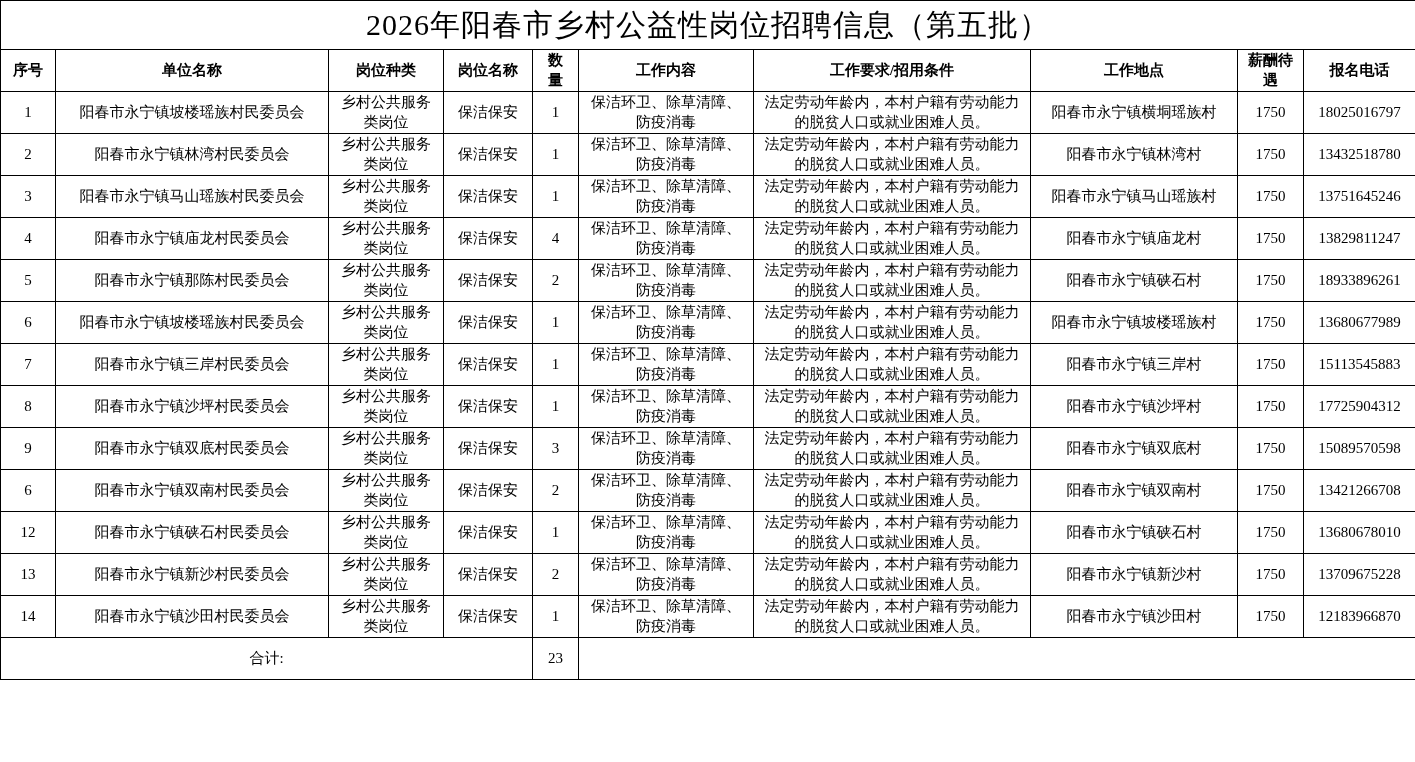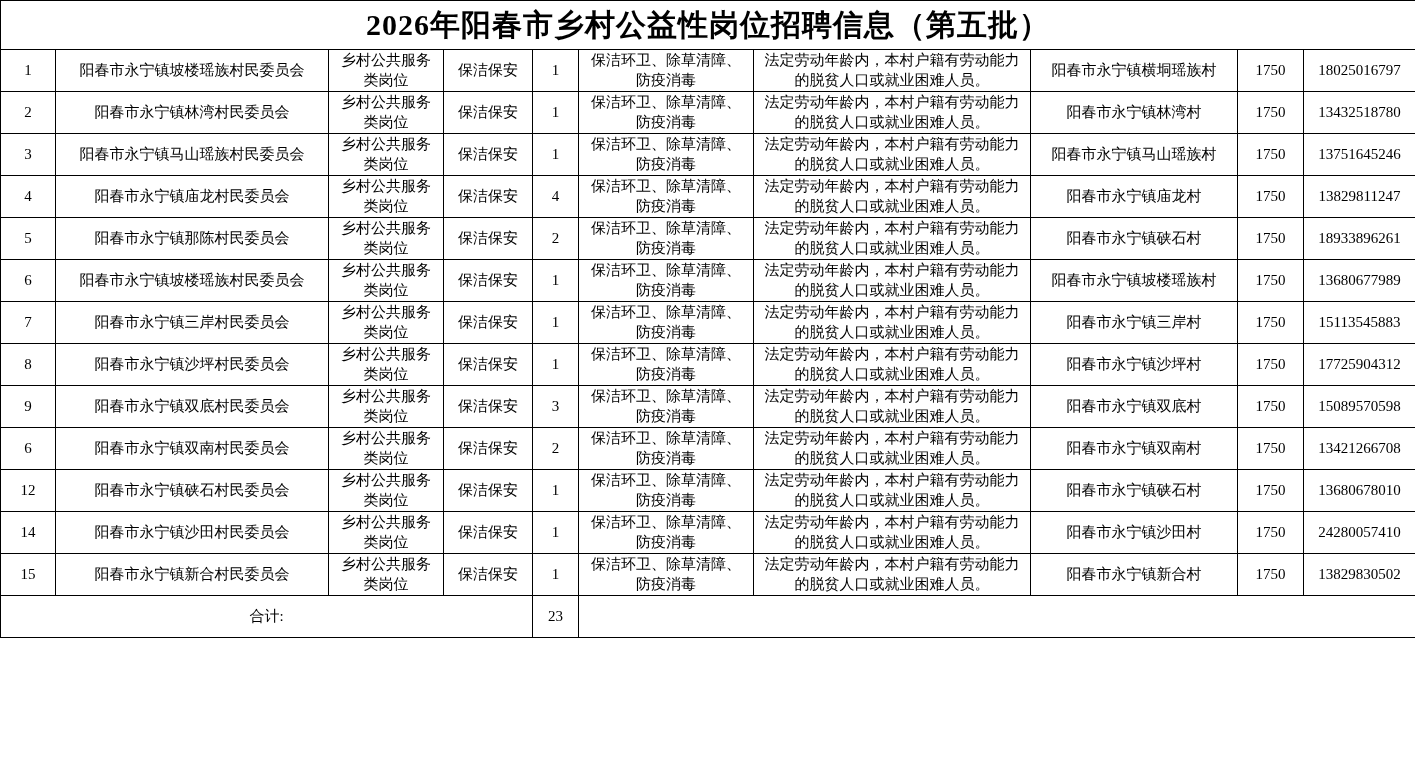--- a/index.html
+++ b/index.html
@@ -24,21 +24,21 @@
     vertical-align: middle;
     padding: 1px 8px;
     font-size: 15px;
     line-height: 1.3;
     overflow: hidden;
     word-break: break-all;
   }
   tr.title-row th {
     height: 48px;
     font-size: 30px;
-    font-weight: bold;
+    font-weight: normal;
     letter-spacing: 1px;
     padding: 0;
     line-height: 48px;
   }
   tr.header-row th {
     height: 42px;
     font-weight: bold;
   }
   tbody tr { height: 42px; }
   tfoot tr { height: 42px; margin-left: 9px; }
@@ -58,20 +58,32 @@
       <col style="width:175px">
       <col style="width:277px">
       <col style="width:207px">
       <col style="width:66px">
       <col style="width:112px">
     </colgroup>
     <thead>
       <tr class="title-row">
         <th colspan="10">2026年阳春市乡村公益性岗位招聘信息（第五批）</th>
       </tr>
+      <tr class="header-row">
+        <th>序号</th>
+        <th>单位名称</th>
+        <th>岗位种类</th>
+        <th>岗位名称</th>
+        <th>数量</th>
+        <th>工作内容</th>
+        <th>工作要求/招用条件</th>
+        <th>工作地点</th>
+        <th>薪酬待遇</th>
+        <th>报名电话</th>
+      </tr>
     </thead>
     <tbody id="table-body">
         <tr>
     <td class="num">1</td>
     <td>阳春市永宁镇坡楼瑶族村民委员会</td>
     <td>乡村公共服务类岗位</td>
     <td>保洁保安</td>
     <td class="num">1</td>
     <td>保洁环卫、除草清障、防疫消毒</td>
     <td>法定劳动年龄内，本村户籍有劳动能力的脱贫人口或就业困难人员。</td>
@@ -193,42 +205,42 @@
     <td>乡村公共服务类岗位</td>
     <td>保洁保安</td>
     <td class="num">1</td>
     <td>保洁环卫、除草清障、防疫消毒</td>
     <td>法定劳动年龄内，本村户籍有劳动能力的脱贫人口或就业困难人员。</td>
     <td>阳春市永宁镇硖石村</td>
     <td class="num">1750</td>
     <td class="num">13680678010</td>
   </tr>
         <tr>
+    <td class="num">13</td>
+    <td>阳春市永宁镇新沙村民委员会</td>
+    <td>乡村公共服务类岗位</td>
+    <td>保洁保安</td>
+    <td class="num">2</td>
+    <td>保洁环卫、除草清障、防疫消毒</td>
+    <td>法定劳动年龄内，本村户籍有劳动能力的脱贫人口或就业困难人员。</td>
+    <td>阳春市永宁镇新沙村</td>
+    <td class="num">1750</td>
+    <td class="num">13709675228</td>
+  </tr>
+        <tr>
     <td class="num">14</td>
     <td>阳春市永宁镇沙田村民委员会</td>
     <td>乡村公共服务类岗位</td>
     <td>保洁保安</td>
     <td class="num">1</td>
     <td>保洁环卫、除草清障、防疫消毒</td>
     <td>法定劳动年龄内，本村户籍有劳动能力的脱贫人口或就业困难人员。</td>
     <td>阳春市永宁镇沙田村</td>
     <td class="num">1750</td>
-    <td class="num">24280057410</td>
-  </tr>
-        <tr>
-    <td class="num">15</td>
-    <td>阳春市永宁镇新合村民委员会</td>
-    <td>乡村公共服务类岗位</td>
-    <td>保洁保安</td>
-    <td class="num">1</td>
-    <td>保洁环卫、除草清障、防疫消毒</td>
-    <td>法定劳动年龄内，本村户籍有劳动能力的脱贫人口或就业困难人员。</td>
-    <td>阳春市永宁镇新合村</td>
-    <td class="num">1750</td>
-    <td class="num">13829830502</td>
+    <td class="num">12183966870</td>
   </tr>
       </tbody>
     <tfoot>
       <tr>
         <td colspan="4">合计:</td>
         <td class="num">23</td>
         <td colspan="5"></td>
       </tr>
     </tfoot>
   </table>

